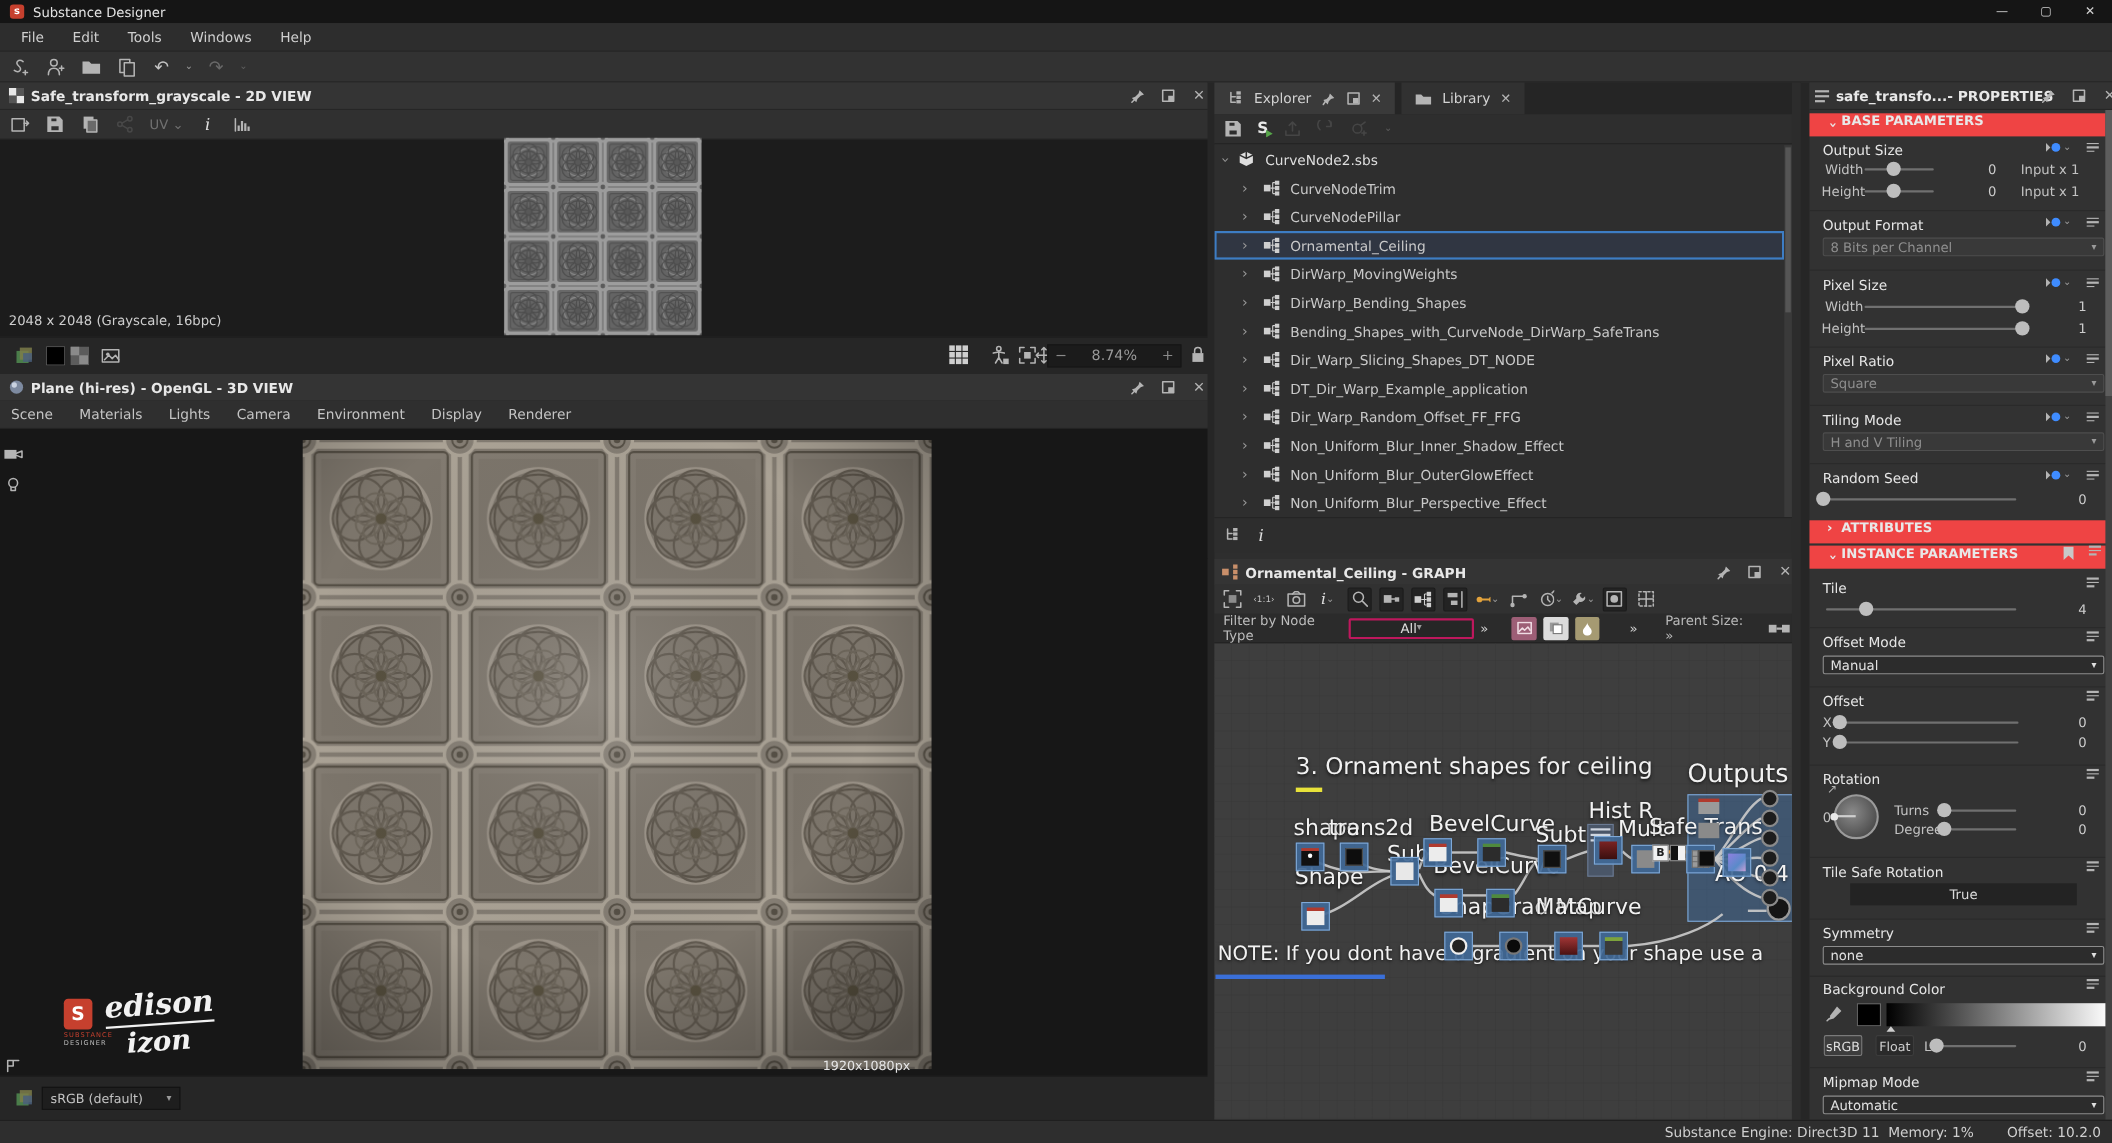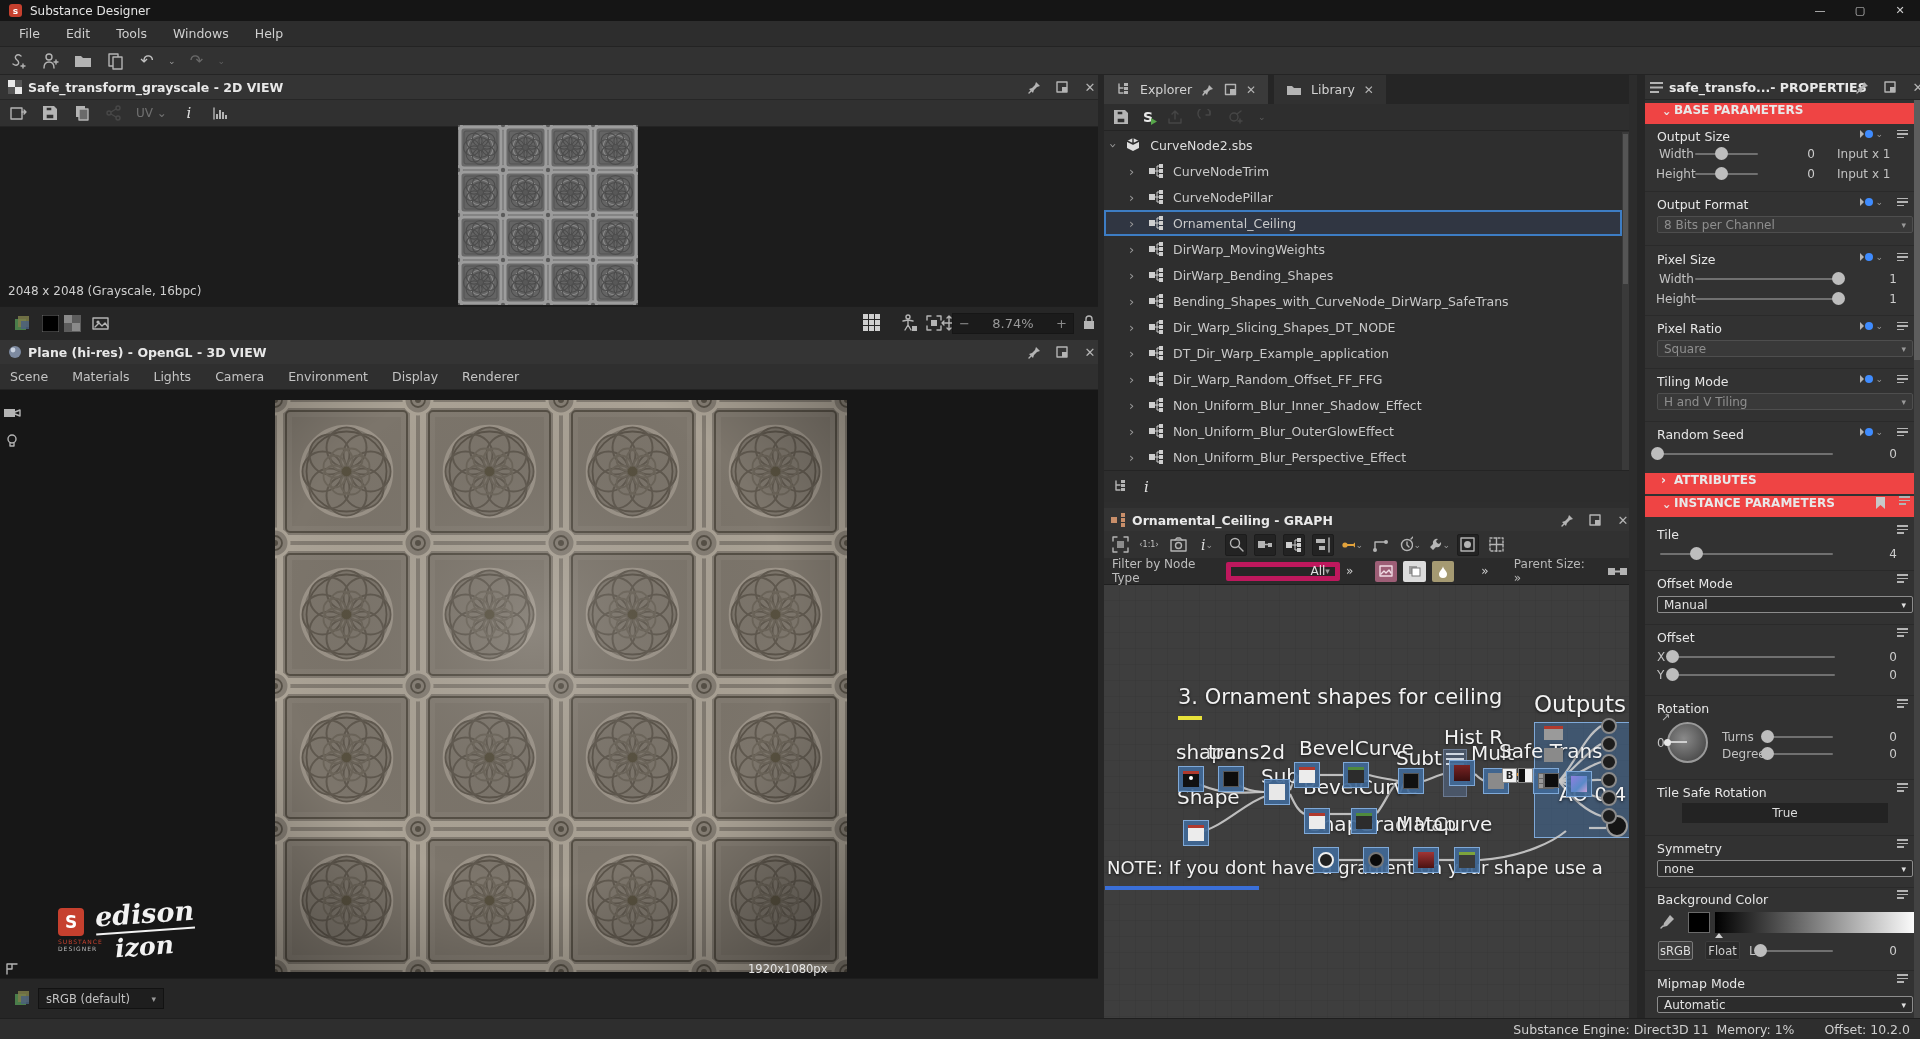--- a/index.html
+++ b/index.html
@@ -50,21 +50,21 @@
 .prow0{height:26px;display:flex;align-items:center;gap:9px;padding-left:7px;color:#dedede;font-size:12.5px}
 #ebb{position:absolute;left:0;top:395px;width:525px;height:32px;background:#2d2d2d;border-top:1px solid #242424;display:flex;align-items:center;gap:16px;padding-left:9px}
 .scrolltrack{position:absolute;right:0;top:57px;width:7px;height:338px;background:#3a3a3a}
 .scrolltrack .thumb{position:absolute;left:1px;top:2px;width:5px;height:150px;background:#555}
 
 #graph{left:1098px;top:508px;width:531px;height:510px;background:#2e2e2e;border-left:6px solid #262626}
 #gtb1{position:absolute;left:0;top:23px;width:525px;height:27px;background:#313131;display:flex;align-items:center;gap:7px;padding-left:5px}
 #gtb1 .ic{width:22px;height:22px}
 #gtb1 .pressed{background:#232323;border:1px solid #1c1c1c;border-radius:2px}
 #gtb2{position:absolute;left:0;top:50px;width:525px;height:27px;background:#2b2b2b;border-bottom:1px solid #1f1f1f;display:flex;align-items:center;padding-left:8px;gap:6px;font-size:12px;color:#bdbdbd}
-.fdd{width:120px;height:19px;background:#262626;border:5px solid #be185d;border-radius:2px;display:flex;align-items:center;justify-content:flex-end;padding:0 5px;color:#e0e0e0}
+.fdd{width:120px;height:19px;background:#262626;border:2px solid #be185d;border-radius:2px;display:flex;align-items:center;justify-content:center;padding:0 5px;color:#e0e0e0}
 .cbtn{width:24px;height:21px;border-radius:2px;display:flex;align-items:center;justify-content:center}
 #gcanvas{position:absolute;left:0;top:77px;width:525px;height:433px;overflow:hidden;background:#3e3e3e;background-image:linear-gradient(#45454500 15px,#383838 16px),linear-gradient(90deg,#45454500 15px,#383838 16px);background-size:16px 16px}
 .glabel{position:absolute;color:#f2f2f2;font-size:20px;text-shadow:0 1px 3px rgba(0,0,0,.7);white-space:nowrap}
 .nwrap{position:absolute;width:26px;height:26px;background:rgba(64,104,150,.92);border:1px solid #7fa9d8}
 .nsq{position:absolute;left:4px;top:4px;width:16px;height:16px}
 .ocirc{position:absolute;width:16px;height:16px;border-radius:50%;background:#1d1d1d;border:2px solid #8a8a8a}
 
 #props{left:1637px;top:75px;width:283px;height:943px;background:#323232;border-left:8px solid #262626}
 .shead{position:absolute;left:0;width:275px;height:21px;background:#ef4444;display:flex;gap:8px;padding-left:16px;font-weight:bold;font-size:12px;color:#e8e8e8}
 .gttl{position:absolute;font-weight:normal;font-size:12.5px;color:#e6e6e6}

